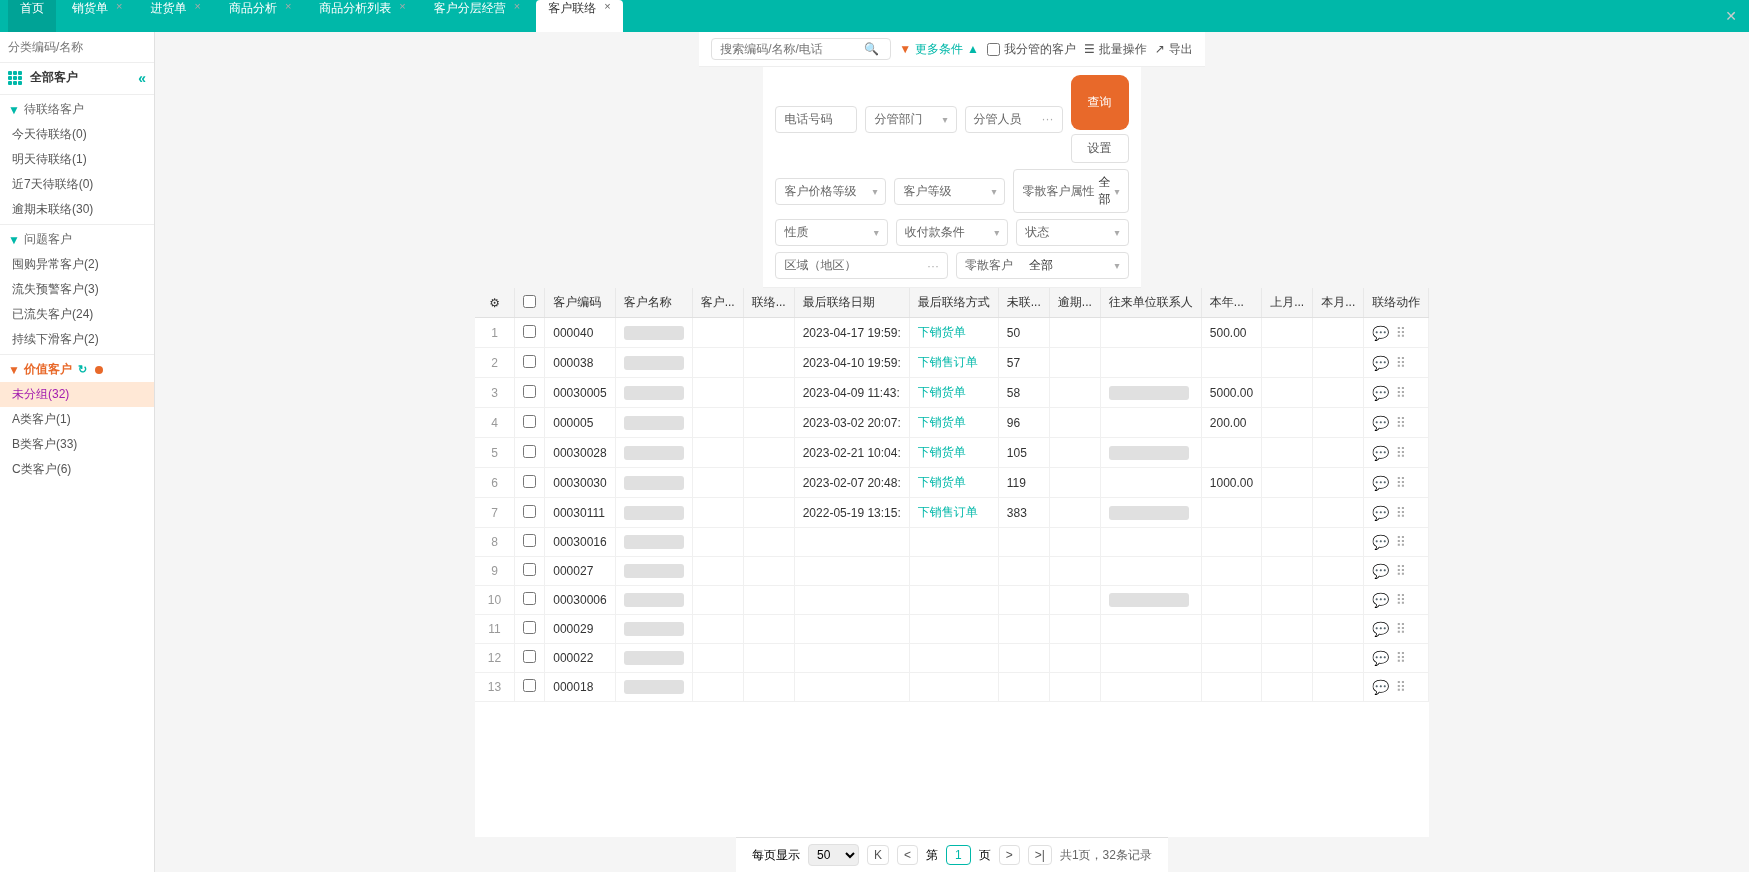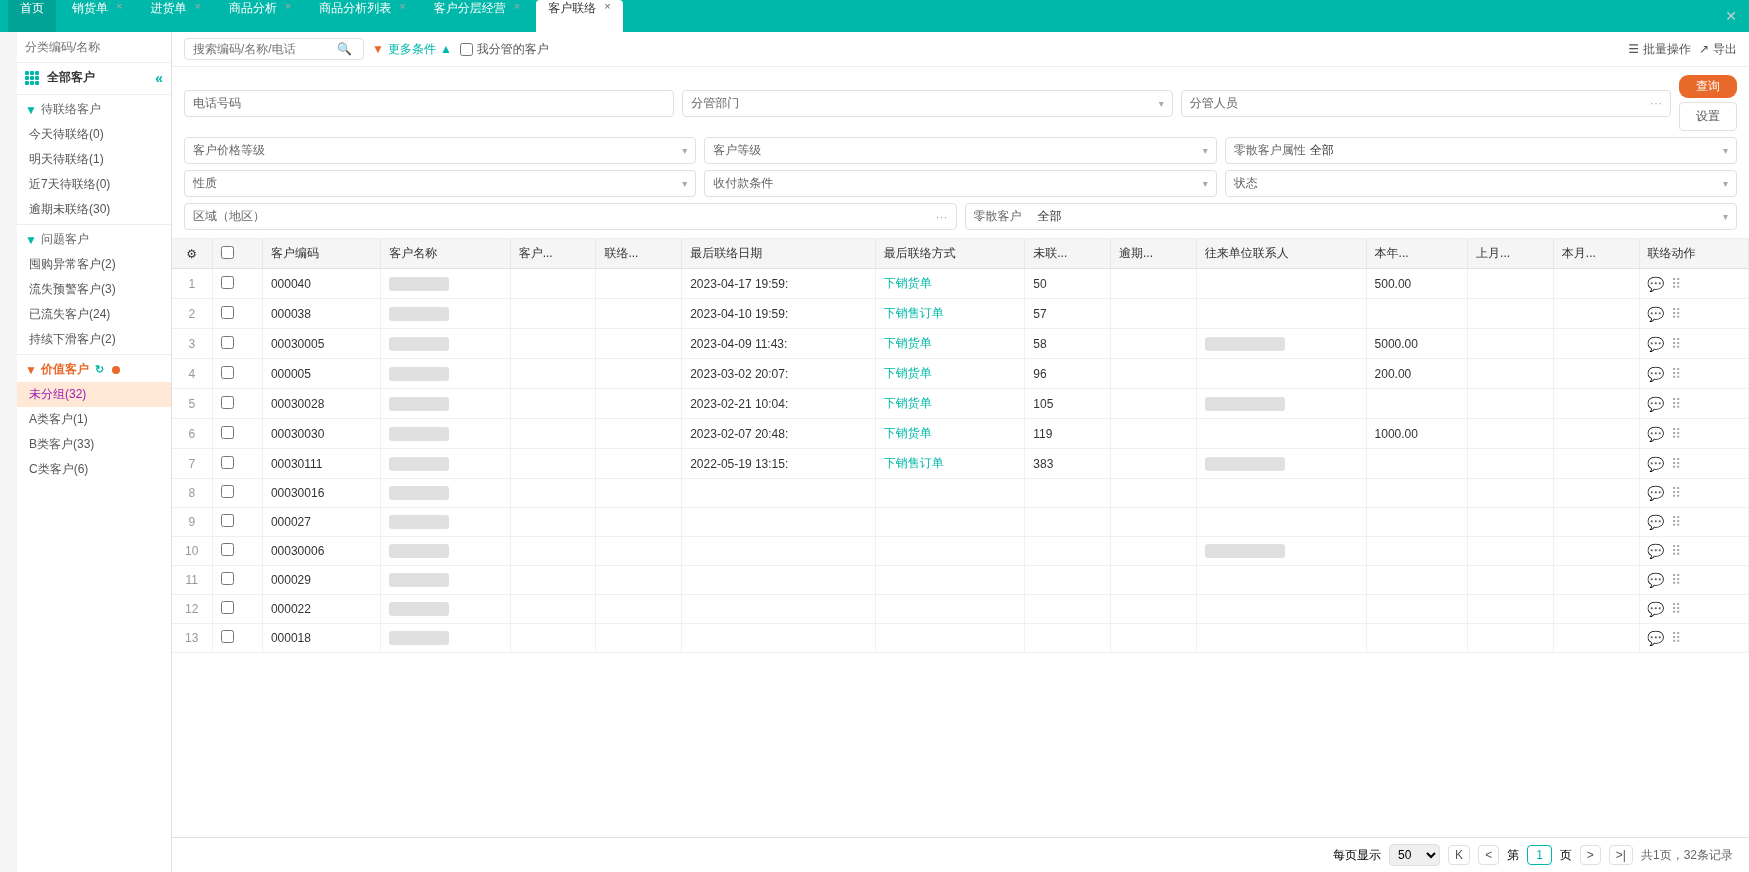--- a/index.html
+++ b/index.html
@@ -38,21 +38,20 @@
 
     
     .sidebar {
       width: 155px;
       background: #fff;
       border-right: 1px solid #e0e0e0;
       display: flex;
       flex-direction: column;
       overflow-y: auto;
       flex-shrink: 0;
-      margin-left: 17px;
     }
     .sidebar-search {
       padding: 8px;
       display: flex;
       align-items: center;
       border-bottom: 1px solid #eee;
       gap: 4px;
     }
     .sidebar-search input {
       border: none;
@@ -87,20 +86,21 @@
     .sidebar-item.active { background: #ffe8d6; color: #a21caf; }
     .sidebar-group-label.orange { color: #e8692a; font-weight: bold; }
     .divider { height: 1px; background: #eee; margin: 2px 0; }
 
     
     .content {
       flex: 1;
       display: flex;
       flex-direction: column;
       overflow: hidden;
+      align-items: center;
     }
 
     
     .filter-bar {
       background: #fff;
       padding: 6px 12px;
       display: flex;
       align-items: center;
       gap: 8px;
       border-bottom: 1px solid #eee;
@@ -174,21 +174,21 @@
       display: flex;
       flex-direction: column;
       gap: 4px;
       flex-shrink: 0;
     }
     .btn-query {
       background: #e8692a;
       color: #fff;
       border: none;
       border-radius: 9px;
-      padding: 3px 16px;
+      padding: 19px 16px;
       cursor: pointer;
       font-size: 12px;
     }
     .btn-reset {
       background: #fff;
       color: #555;
       border: 1px solid #e0e0e0;
       border-radius: 4px;
       padding: 5px 16px;
       cursor: pointer;

